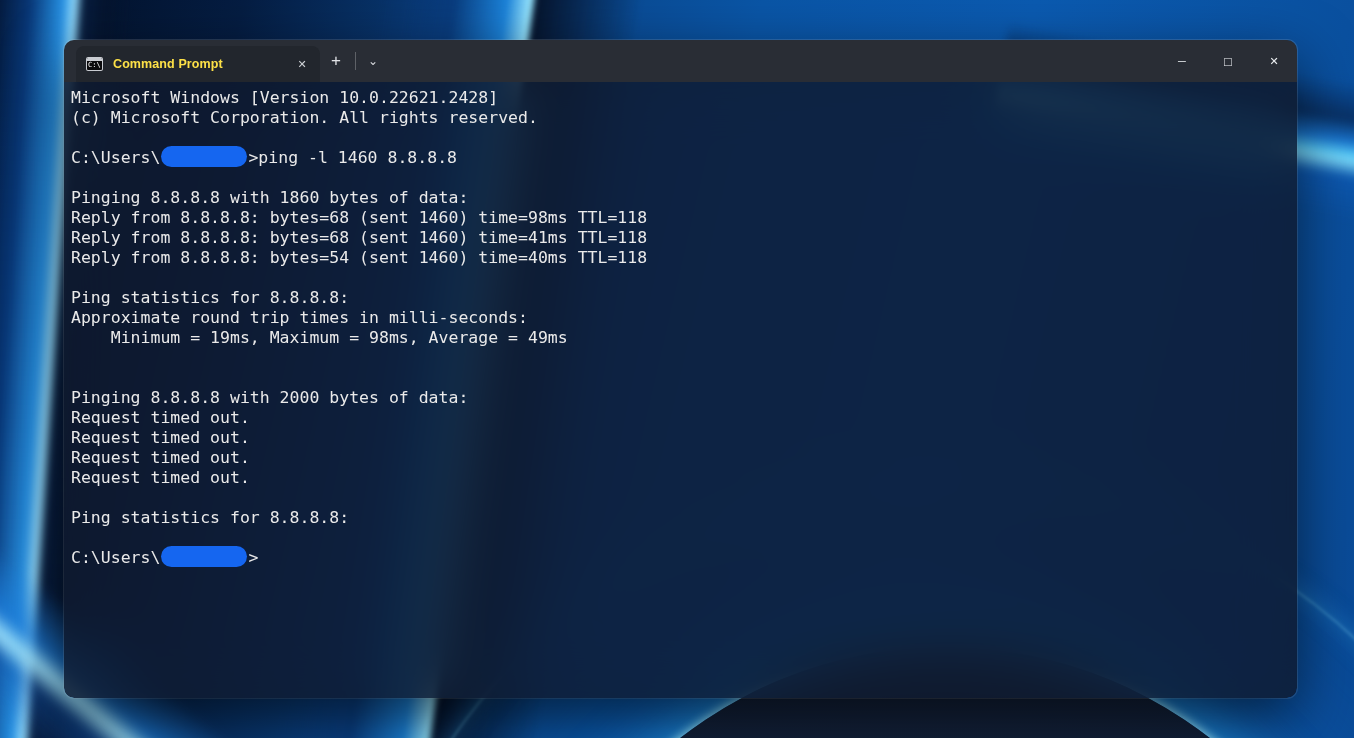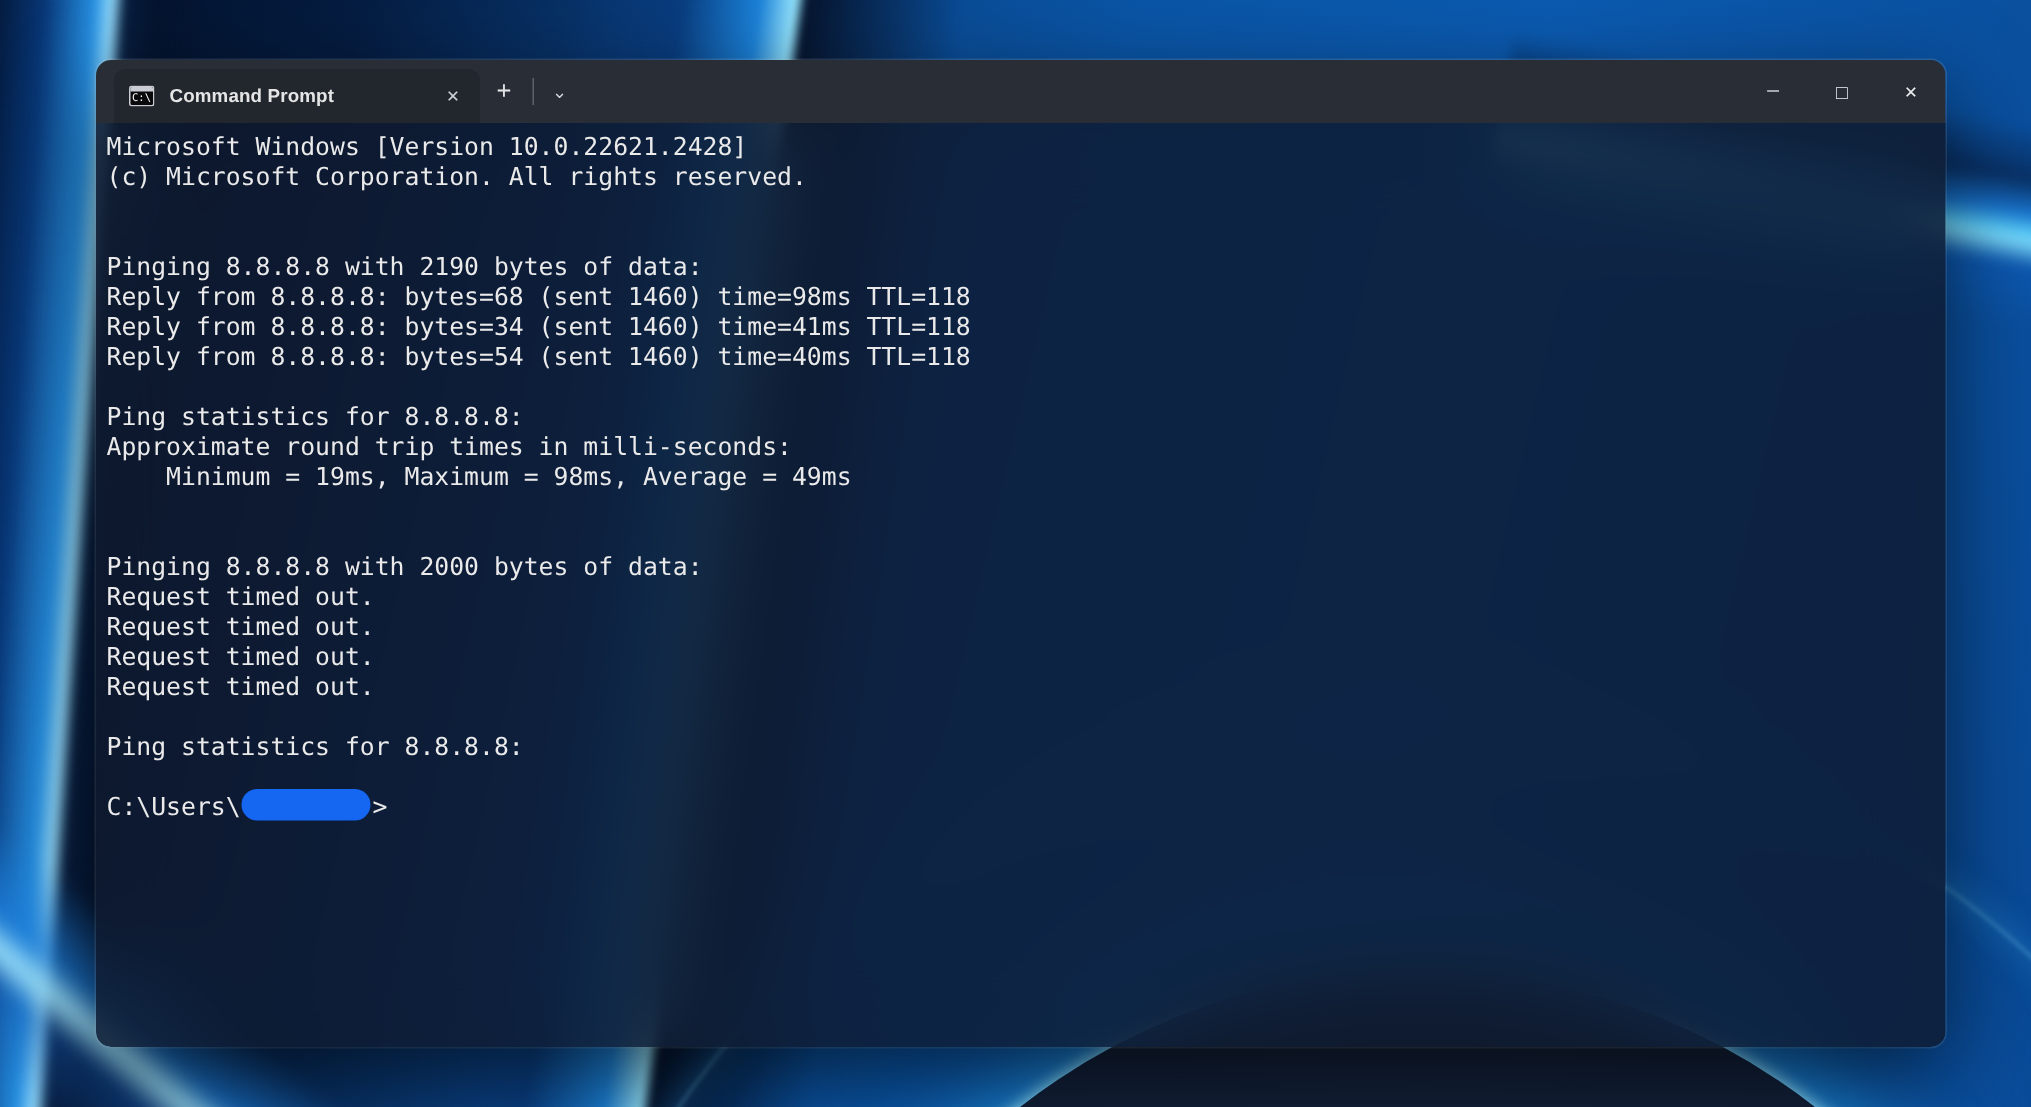--- a/index.html
+++ b/index.html
@@ -54,21 +54,21 @@
   .tab{
     height:36px;width:226px;margin-left:12px;background:#22262d;border-radius:8px 8px 0 0;
     display:flex;align-items:center;padding:0 8px 0 10px;cursor:default;
   }
   .cmd-icon{
     position:relative;width:17px;height:14px;background:#0a0a0c;border-radius:2px;
     box-shadow:inset 0 0 0 1px #c9ccd2;flex:none;margin-right:10px;
   }
   .cmd-icon::before{content:"";position:absolute;left:1px;top:1px;right:1px;height:3px;background:#c9ccd2;border-radius:1px 1px 0 0;}
   .cmd-icon span{position:absolute;left:2px;top:4px;font-size:7px;line-height:9px;color:#fff;font-family:"DejaVu Sans Mono",monospace;}
-  .tab-title{flex:1;font-size:12.5px;font-weight:700;color:#e5e5e5;letter-spacing:.1px;white-space:nowrap;overflow:hidden;}
+  .tab-title{flex:1;font-size:12.5px;font-weight:700;color:#fde047;letter-spacing:.1px;white-space:nowrap;overflow:hidden;}
   .tab-close{width:20px;height:20px;display:flex;align-items:center;justify-content:center;color:#cfd2d6;font-size:11px;border-radius:4px;cursor:pointer;}
   .tab-extras{display:flex;align-items:center;height:42px;}
   .newtab-btn{width:32px;height:30px;display:flex;align-items:center;justify-content:center;color:#e2e4e8;font-size:17px;font-weight:300;border-radius:4px;cursor:pointer;}
   .tab-divider{width:1px;height:18px;background:rgba(255,255,255,.25);margin:0 3px;}
   .dropdown-btn{width:28px;height:30px;display:flex;align-items:center;justify-content:center;color:#d6d9dd;font-size:12px;border-radius:4px;cursor:pointer;}
   .win-controls{margin-left:auto;align-self:flex-start;display:flex;height:42px;}
   .win-btn{width:46px;height:42px;display:flex;align-items:center;justify-content:center;color:#eceff2;font-size:11px;cursor:pointer;}
   .win-btn.max{font-size:13px;}
   
   .terminal{
@@ -115,24 +115,25 @@
       <div class="win-controls">
         <div class="win-btn">─</div>
         <div class="win-btn max">□</div>
         <div class="win-btn">✕</div>
       </div>
     </div>
     <div class="terminal">
         <div class="line">Microsoft Windows [Version 10.0.22621.2428]</div>
         <div class="line">(c) Microsoft Corporation. All rights reserved.</div>
         <div class="line"></div>
+        <div class="line"><span>C:\Users\</span><span class="redaction" style="background: rgb(21, 102, 240);"></span><span>&gt;ping -l 1460 8.8.8.8</span></div>
         <div class="line"></div>
-        <div class="line">Pinging 8.8.8.8 with 2190 bytes of data:</div>
+        <div class="line">Pinging 8.8.8.8 with 1860 bytes of data:</div>
         <div class="line">Reply from 8.8.8.8: bytes=68 (sent 1460) time=98ms TTL=118</div>
-        <div class="line">Reply from 8.8.8.8: bytes=34 (sent 1460) time=41ms TTL=118</div>
+        <div class="line">Reply from 8.8.8.8: bytes=68 (sent 1460) time=41ms TTL=118</div>
         <div class="line">Reply from 8.8.8.8: bytes=54 (sent 1460) time=40ms TTL=118</div>
         <div class="line"></div>
         <div class="line">Ping statistics for 8.8.8.8:</div>
         <div class="line">Approximate round trip times in milli-seconds:</div>
         <div class="line">    Minimum = 19ms, Maximum = 98ms, Average = 49ms</div>
         <div class="line"></div>
         <div class="line"></div>
         <div class="line">Pinging 8.8.8.8 with 2000 bytes of data:</div>
         <div class="line">Request timed out.</div>
         <div class="line">Request timed out.</div>

